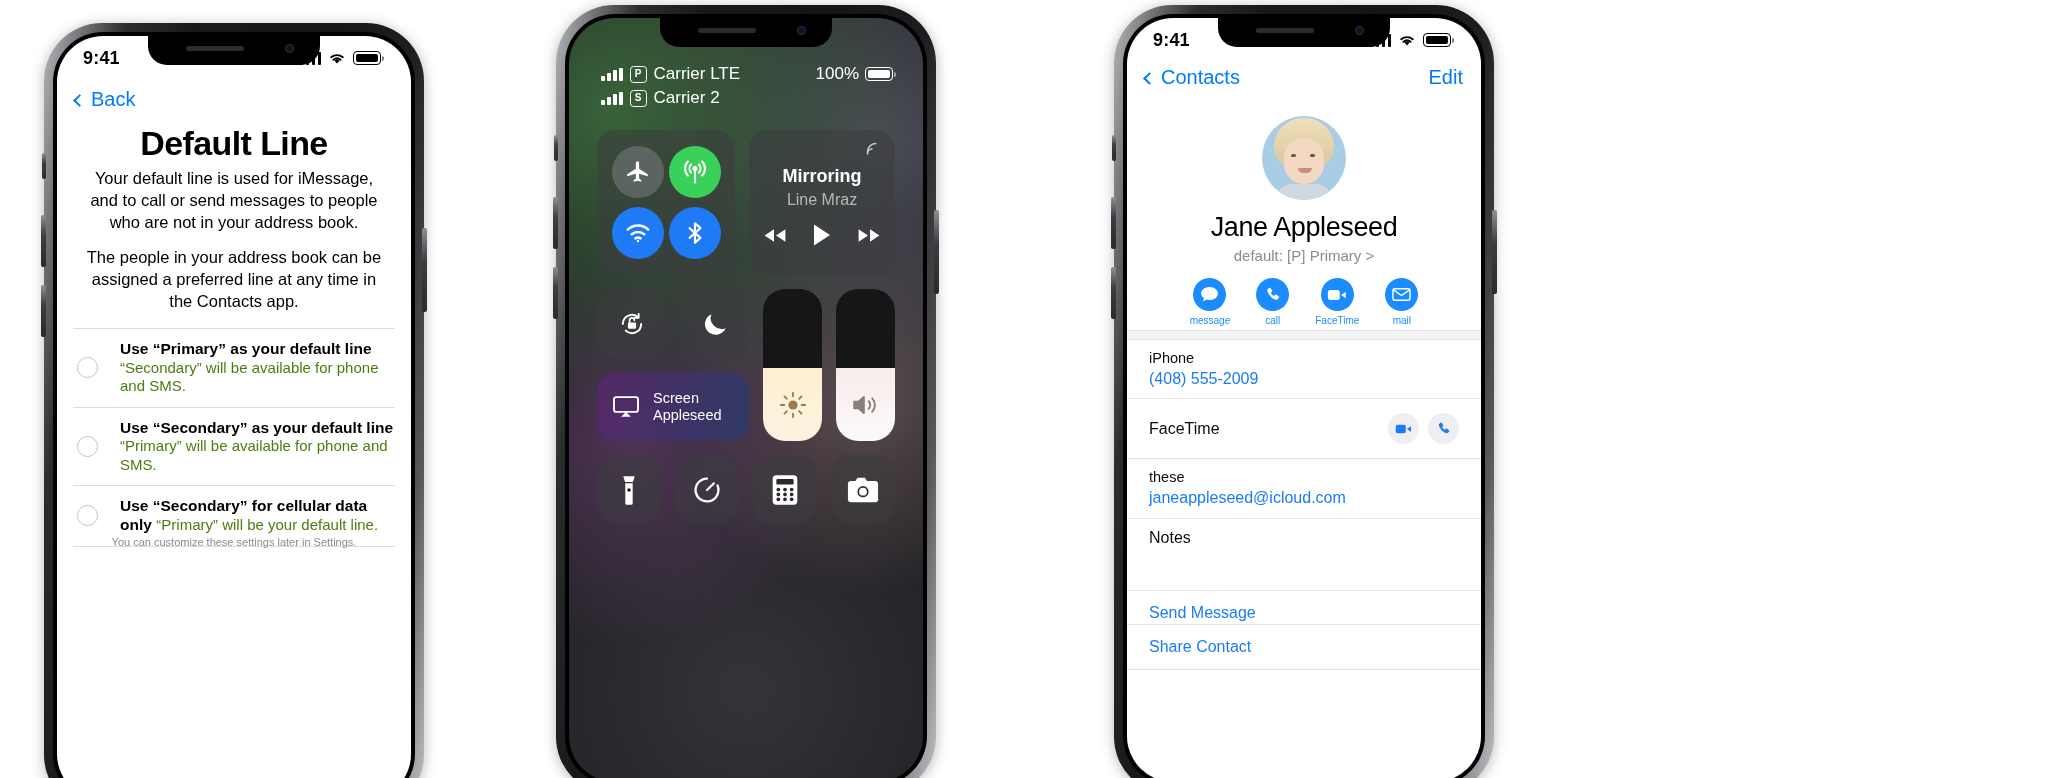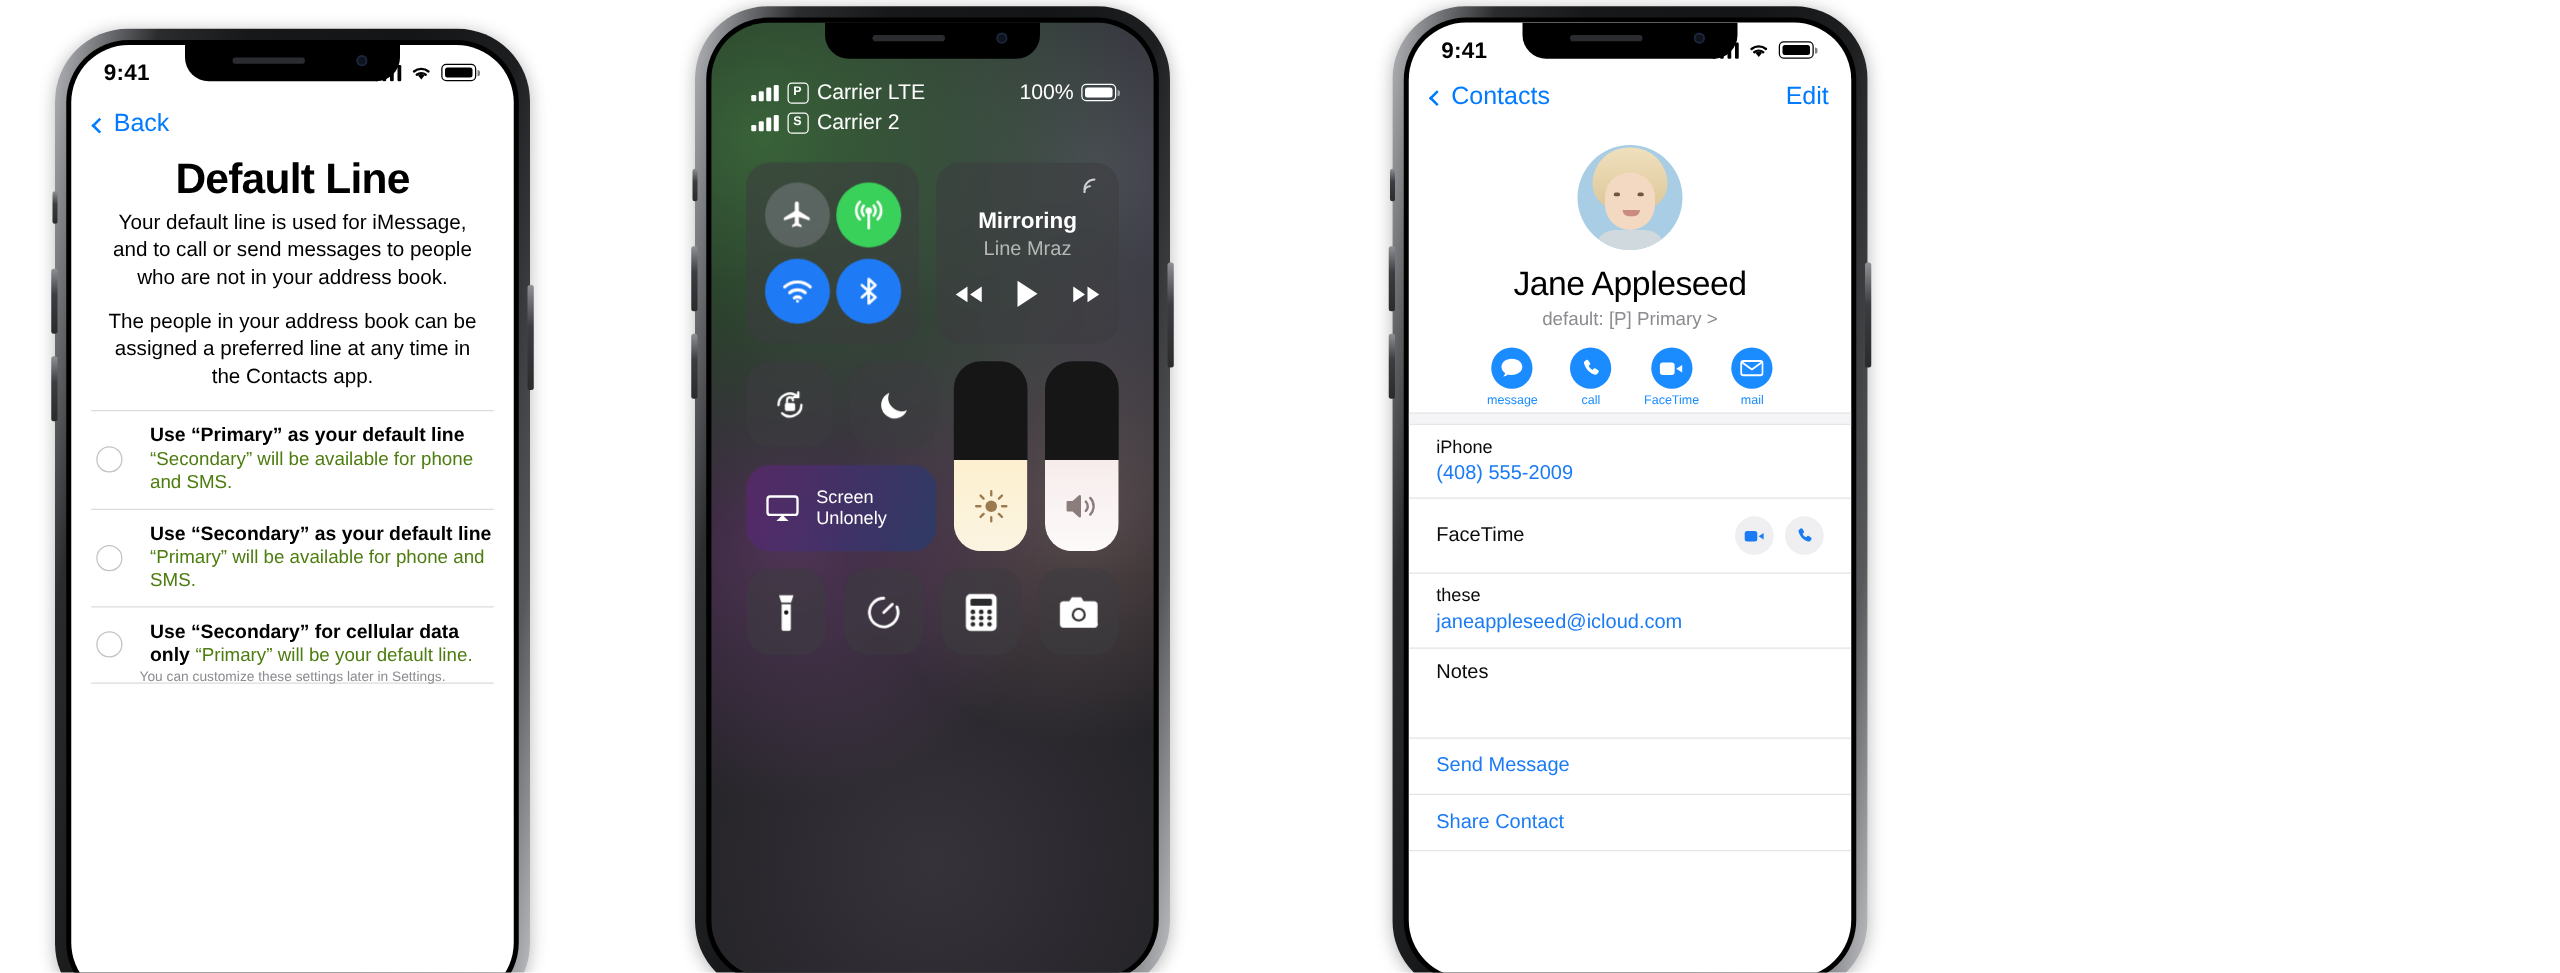--- a/index.html
+++ b/index.html
@@ -493,21 +493,21 @@
                     </svg>
                 </div>
               </div>
               <div class="tile-mirror">
                 <svg width="30" height="24" viewBox="0 0 26 22" fill="none" stroke="#fff" stroke-width="1.7">
                   <rect x="2" y="2" width="22" height="13.5" rx="2"></rect>
                   <path d="M13 15.6l4.5 4.4h-9l4.5-4.4z" fill="#fff" stroke="none"></path>
                 </svg>
                 <span class="mirror-label">
                   <span>Screen</span><br>
-                  <span>Unlonely</span>
+                  <span>Appleseed</span>
                 </span>
               </div>
             </div>
 
             <div class="slider bright">
               <span class="fill">
                 <svg width="30" height="30" viewBox="0 0 26 26" fill="none" stroke="#9c7a4e" stroke-width="1.6" stroke-linecap="round">
                   <circle cx="13" cy="13" r="4" fill="#9c7a4e" stroke="none"></circle>
                   <path d="M13 2.5v3M13 20.5v3M2.5 13h3M20.5 13h3M5.6 5.6l2.1 2.1M18.3 18.3l2.1 2.1M20.4 5.6l-2.1 2.1M7.7 18.3l-2.1 2.1"></path>
                 </svg>
@@ -687,21 +687,21 @@
           <div class="c-row">
             <div class="c-lab">these</div>
             <div class="c-val">janeappleseed@icloud.com</div>
           </div>
 
           <div class="c-row">
             <div class="c-lab" style="font-size:16px">Notes</div>
             <div class="c-notes-body"></div>
           </div>
 
-          <div class="c-row" style="padding-top:13px;padding-bottom:13px">
+          <div class="c-row" style="padding-top:13px;padding-bottom:2px">
             <div class="c-link">Send Message</div>
           </div>
           <div class="c-row" style="padding-top:13px;padding-bottom:13px">
             <div class="c-link">Share Contact</div>
           </div>
         </div>
 
       </div>
     </div>
   </div>

